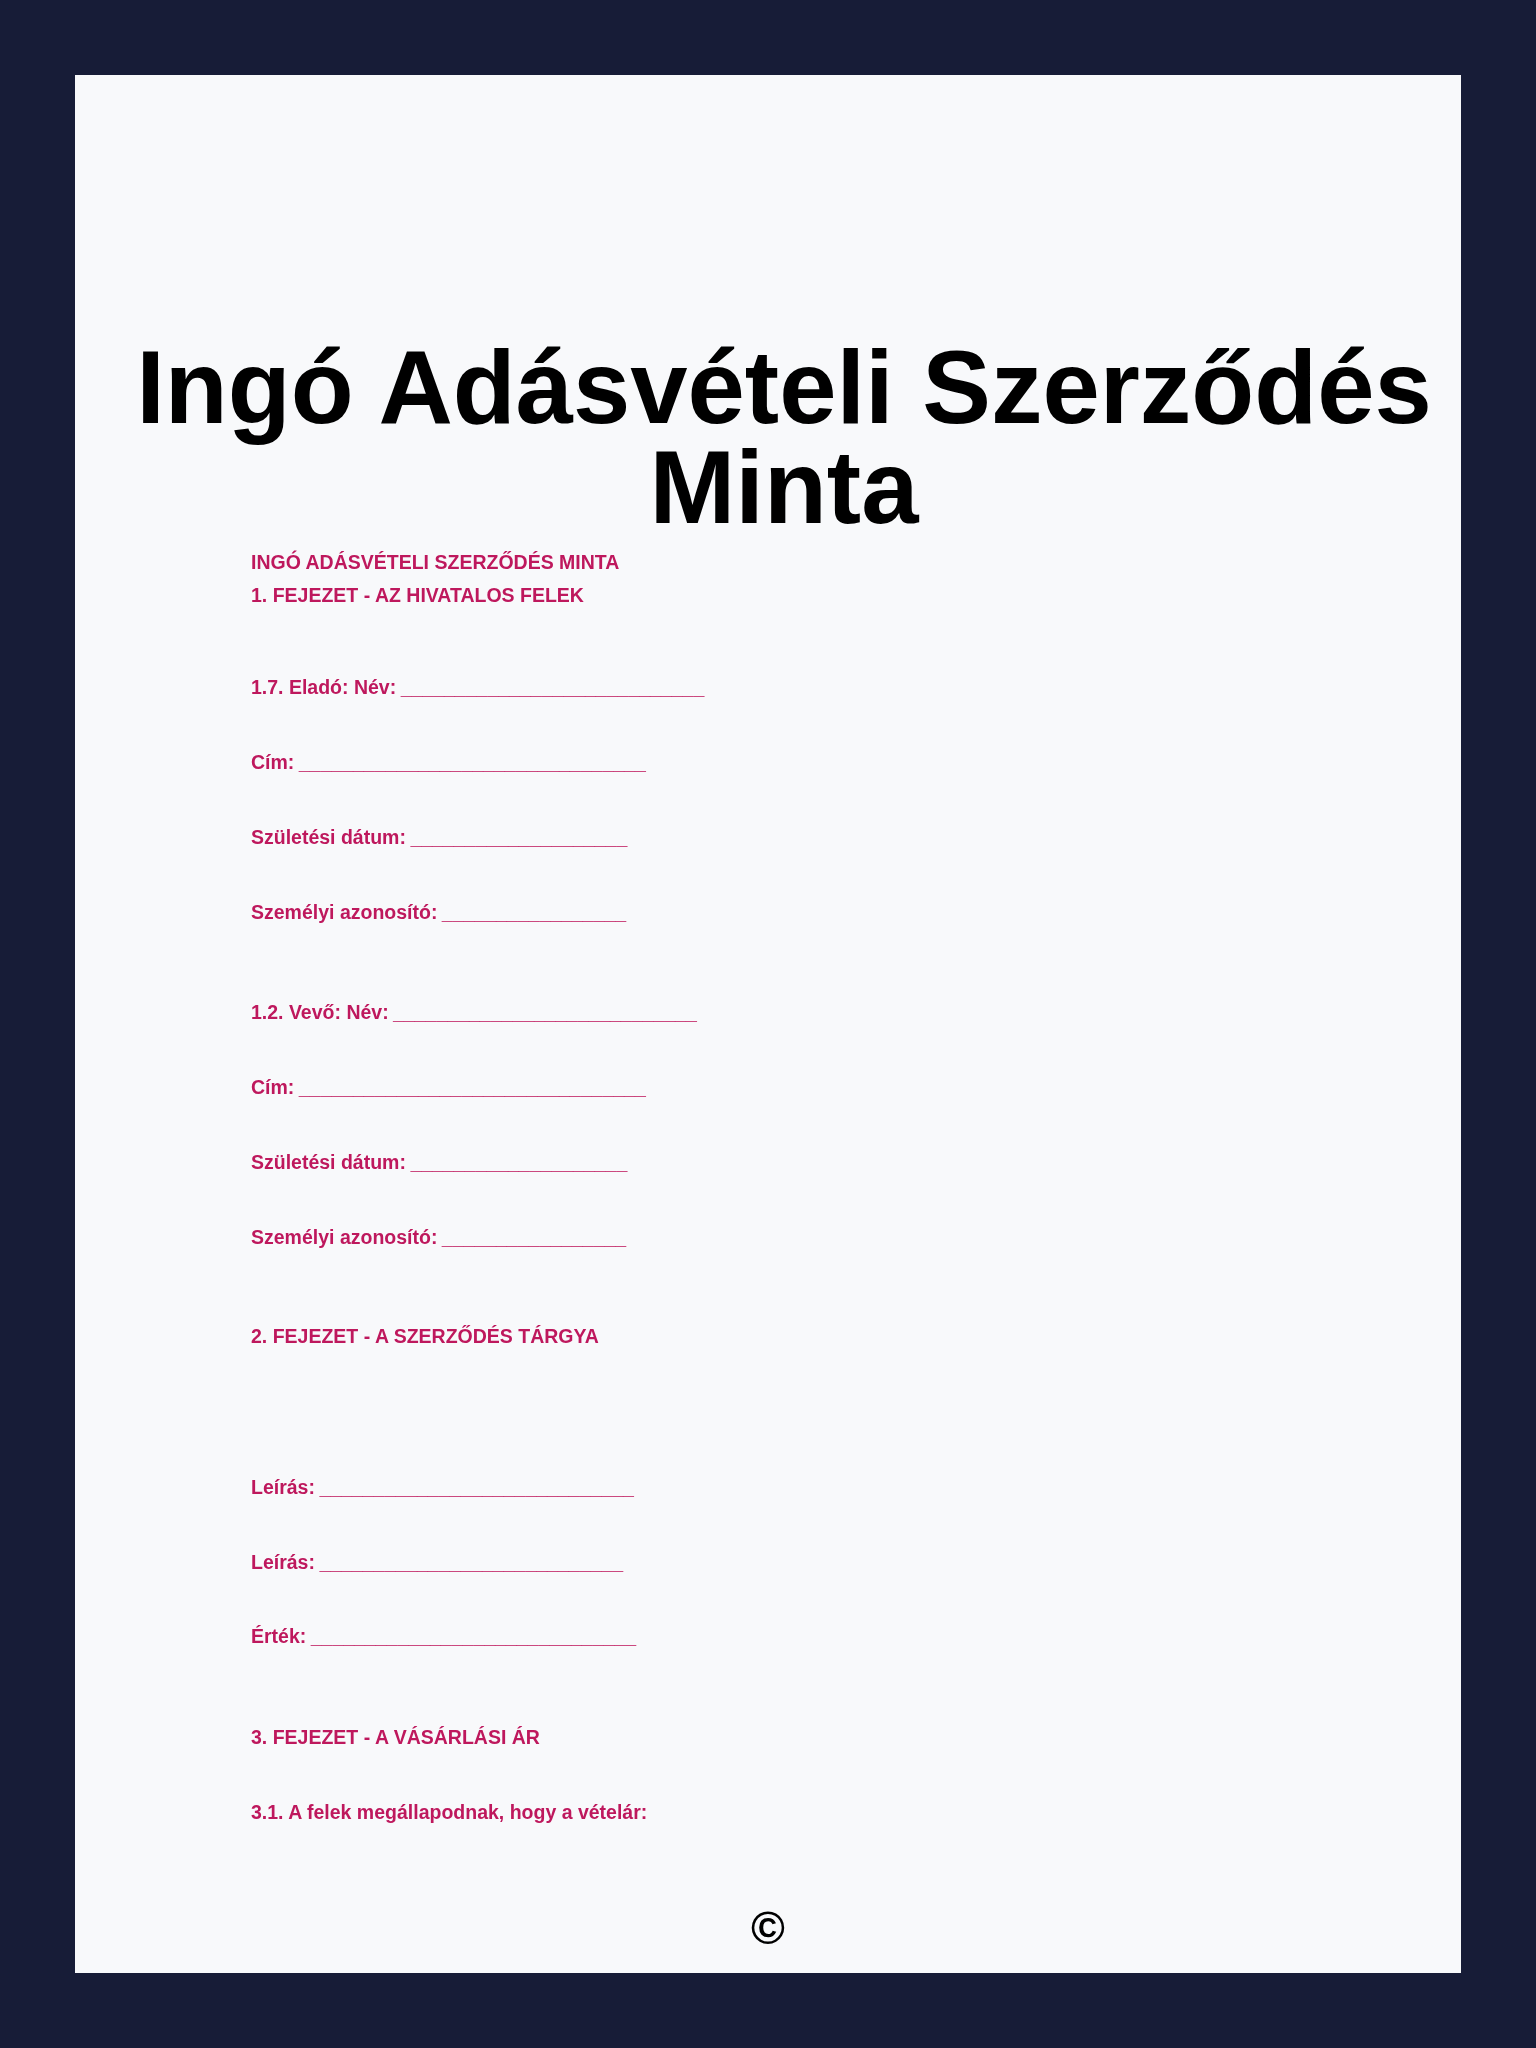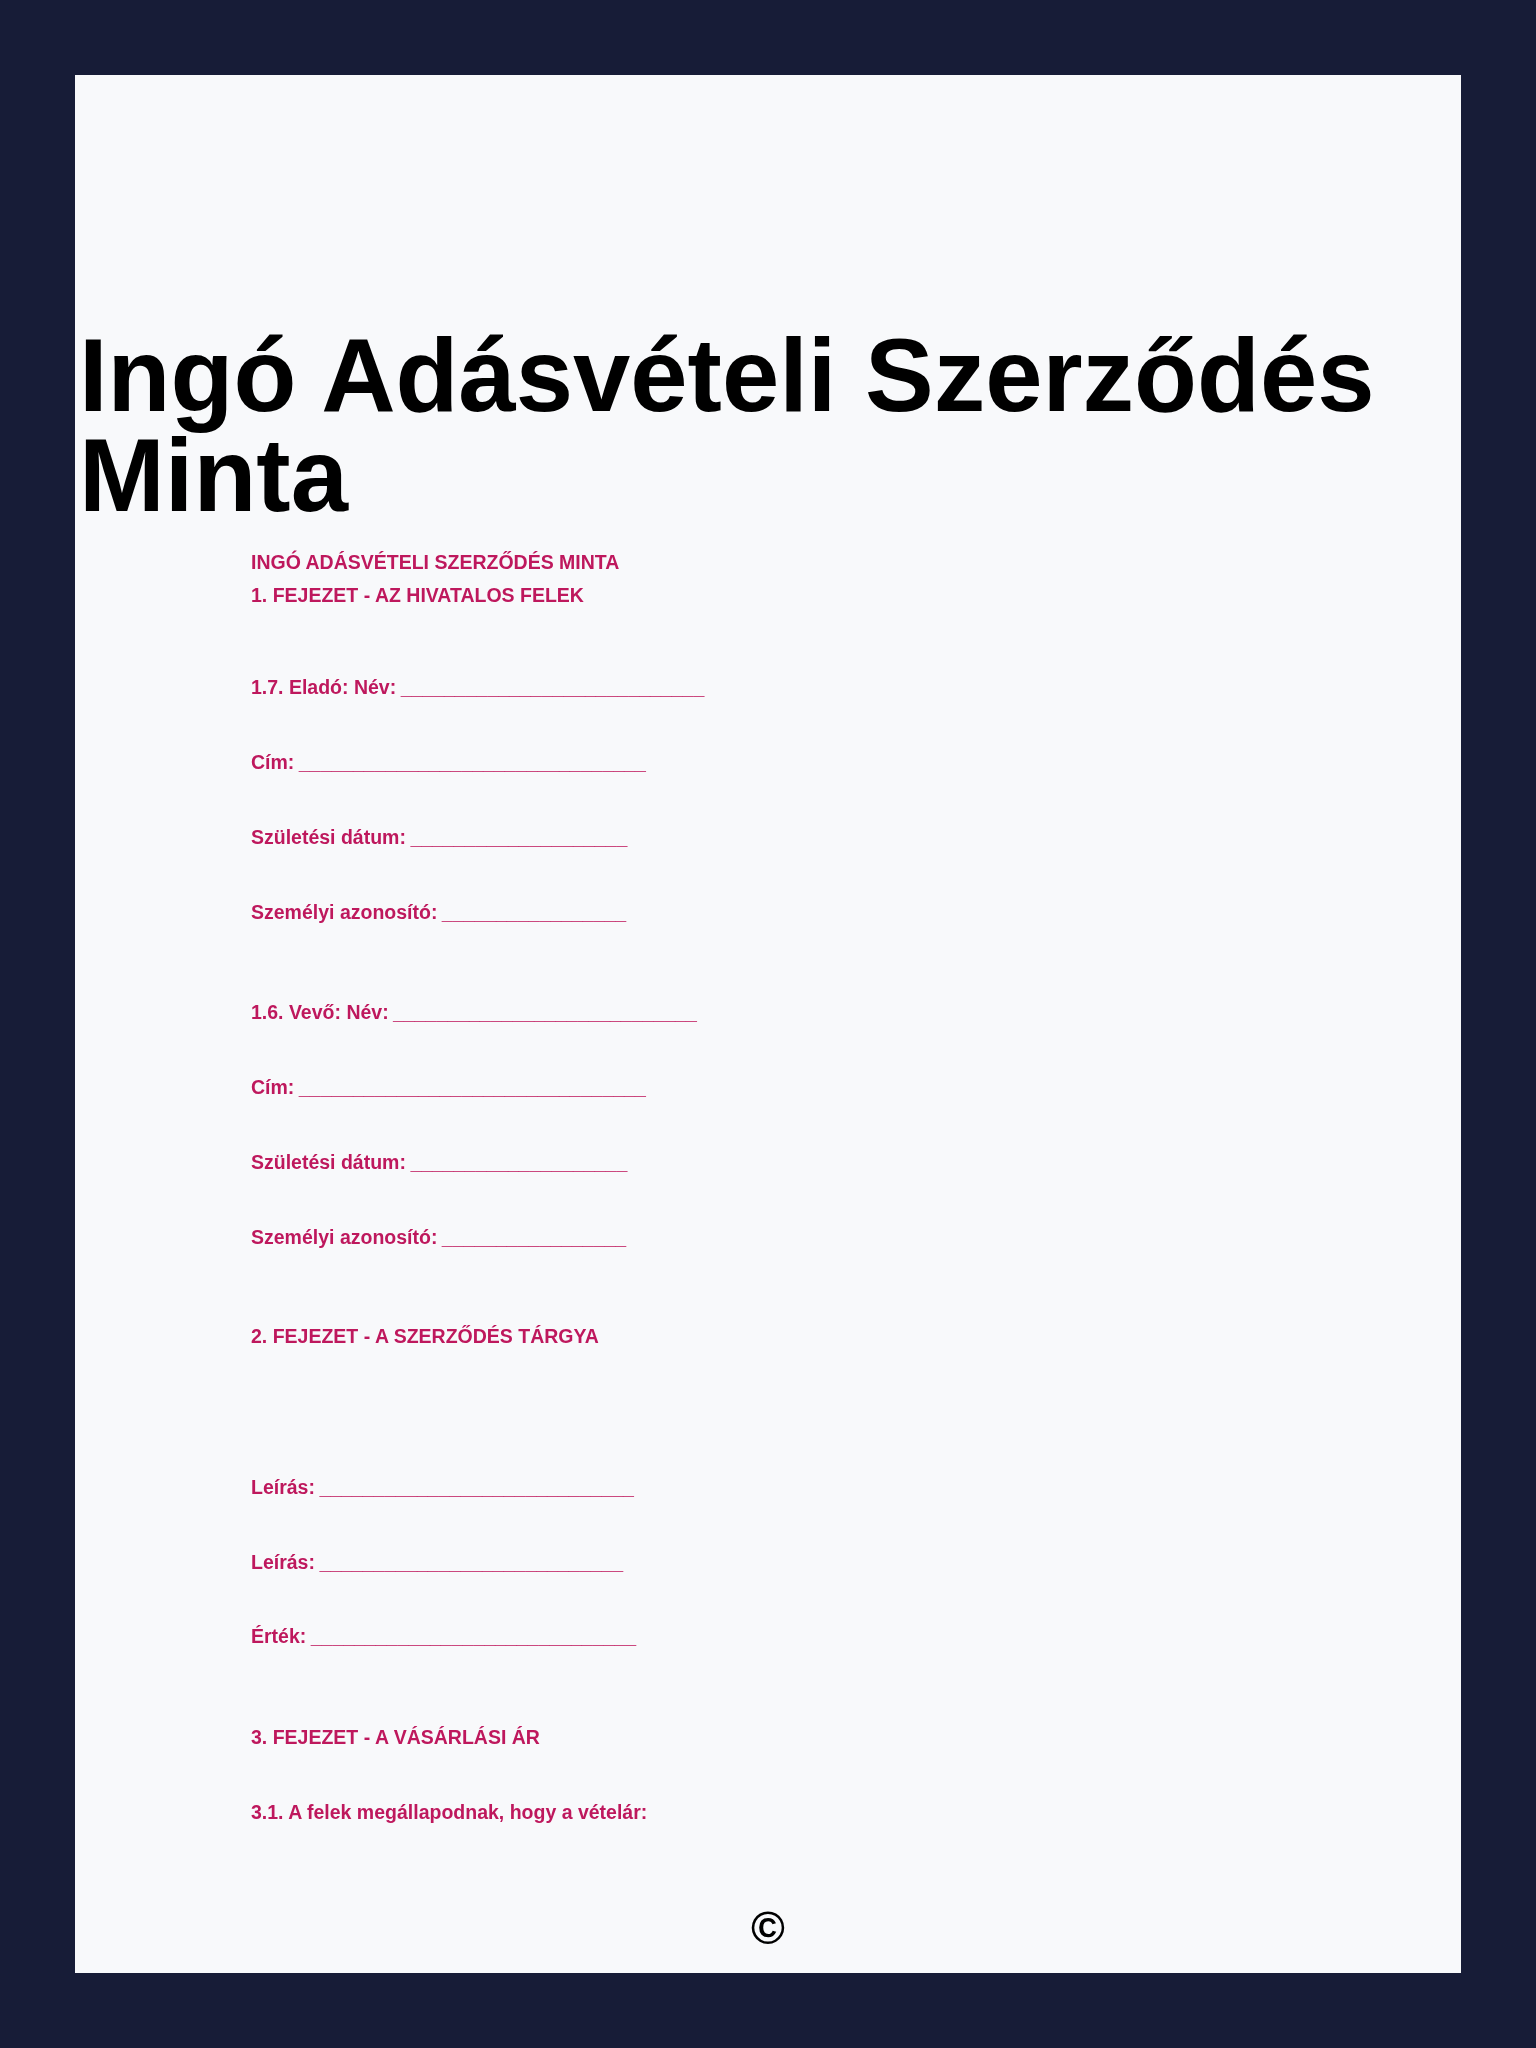--- a/index.html
+++ b/index.html
@@ -17,26 +17,26 @@
       top: 75px;
       width: 1386px;
       height: 1898px;
       background: #f8f9fb;
     }
     .title {
       position: absolute;
       left: 0;
       top: 247px;
       width: 1386px;
-      text-align: left;
+      text-align: center;
       font-weight: bold;
       font-size: 103px;
       line-height: 100px;
       color: #000;
-      margin: 4px;
+      margin: 16px;
       letter-spacing: 0px;
     }
     .title span { display: block; }
     .line {
       position: absolute;
       left: 176px;
       font-weight: bold;
       font-size: 19.5px;
       line-height: 24px;
       color: #be185d;
@@ -70,21 +70,21 @@
   <div class="line" style="top:508px">1. FEJEZET - AZ HIVATALOS FELEK</div>
 
   <div class="line" style="top:600px"><span>1.7. Eladó: Név: </span><span class="blank">____________________________</span></div>
 
   <div class="line" style="top:675px"><span>Cím: </span><span class="blank">________________________________</span></div>
 
   <div class="line" style="top:750px"><span>Születési dátum: </span><span class="blank">____________________</span></div>
 
   <div class="line" style="top:825px"><span>Személyi azonosító: </span><span class="blank">_________________</span></div>
 
-  <div class="line" style="top:925px"><span>1.6. Vevő: Név: </span><span class="blank">____________________________</span></div>
+  <div class="line" style="top:925px"><span>1.2. Vevő: Név: </span><span class="blank">____________________________</span></div>
 
   <div class="line" style="top:1000px"><span>Cím: </span><span class="blank">________________________________</span></div>
 
   <div class="line" style="top:1075px"><span>Születési dátum: </span><span class="blank">____________________</span></div>
 
   <div class="line" style="top:1150px"><span>Személyi azonosító: </span><span class="blank">_________________</span></div>
 
   <div class="line" style="top:1249px">2. FEJEZET - A SZERZŐDÉS TÁRGYA</div>
 
 

